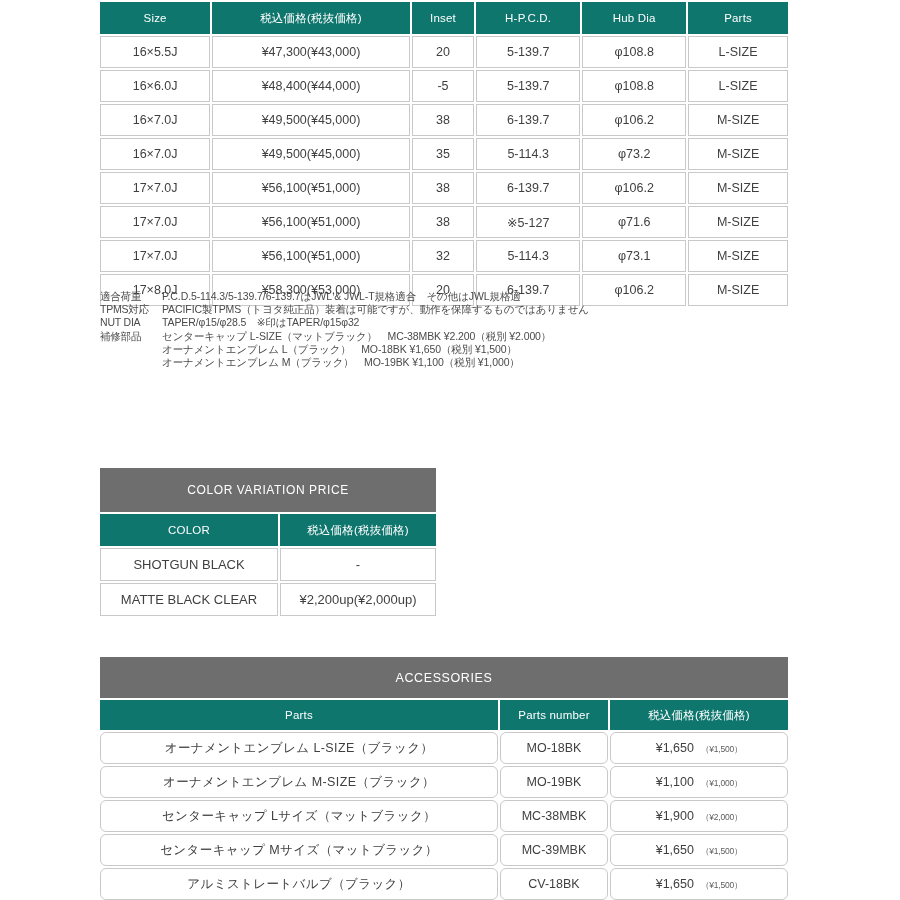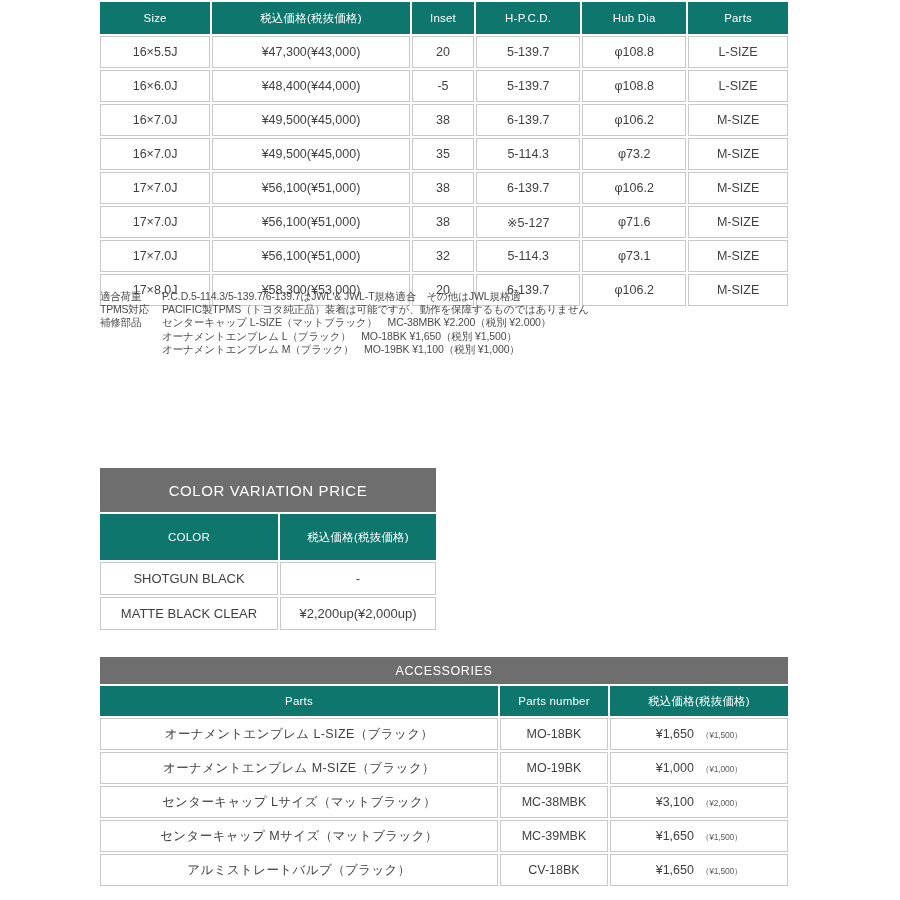--- a/index.html
+++ b/index.html
@@ -84,35 +84,35 @@
   #notes .nrow.cont .nlabel { visibility: hidden; }
 
   
   #color-table-wrap {
     position: absolute;
     left: 98px;
     top: 466px;
     width: 338px;
   }
   #color-table { width: 338px; }
-  #color-table .banner { height: 44px; font-size: 15px; }
-  #color-table .hd { height: 46px; }
+  #color-table .banner { height: 44px; font-size: 12px; }
+  #color-table .hd { height: 32px; }
   #color-table .cell { height: 31px; font-size: 13px; }
 
   
   #acc-table-wrap {
     position: absolute;
     left: 98px;
     top: 655px;
     width: 692px;
   }
   #acc-table { width: 692px; }
-  #acc-table .banner { height: 27px; font-size: 12.5px; }
+  #acc-table .banner { height: 41px; font-size: 12.5px; }
   #acc-table .hd { height: 30px; }
-  #acc-table .cell { height: 30px; font-size: 12.5px; }
+  #acc-table .cell { height: 30px; font-size: 12.5px; border-radius: 6px; }
   .sub {
     font-size: 8.5px;
     color: #5d5d5d;
     letter-spacing: -.2px;
   }
   .jp { letter-spacing: .4px; }
 </style>
 </head>
 <body>
 
@@ -208,20 +208,24 @@
 <div id="notes">
     <div class="nrow">
       <span class="nlabel">適合荷重</span>
       <span class="nbody">P.C.D.5-114.3/5-139.7/6-139.7はJWL &amp; JWL-T規格適合　その他はJWL規格適</span>
     </div>
     <div class="nrow">
       <span class="nlabel">TPMS対応</span>
       <span class="nbody">PACIFIC製TPMS（トヨタ純正品）装着は可能ですが、動作を保障するものではありません</span>
     </div>
     <div class="nrow">
+      <span class="nlabel">NUT DIA</span>
+      <span class="nbody">TAPER/φ15/φ28.5　※印はTAPER/φ15φ32</span>
+    </div>
+    <div class="nrow">
       <span class="nlabel">補修部品</span>
       <span class="nbody">センターキャップ L-SIZE（マットブラック）　MC-38MBK ¥2.200（税別 ¥2.000）</span>
     </div>
     <div class="nrow cont">
       <span class="nlabel">補修部品</span>
       <span class="nbody">オーナメントエンブレム L（ブラック）　MO-18BK ¥1,650（税別 ¥1,500）</span>
     </div>
     <div class="nrow cont">
       <span class="nlabel">補修部品</span>
       <span class="nbody">オーナメントエンブレム M（ブラック）　MO-19BK ¥1,100（税別 ¥1,000）</span>
@@ -275,26 +279,26 @@
     </thead>
     <tbody id="acc-body">
         <tr>
           <td class="cell jp">オーナメントエンブレム L-SIZE（ブラック）</td>
           <td class="cell">MO-18BK</td>
           <td class="cell"><span>¥1,650</span>&nbsp;&nbsp;<span class="sub">（¥1,500）</span></td>
         </tr>
         <tr>
           <td class="cell jp">オーナメントエンブレム M-SIZE（ブラック）</td>
           <td class="cell">MO-19BK</td>
-          <td class="cell"><span>¥1,000</span>&nbsp;&nbsp;<span class="sub">（¥1,000）</span></td>
+          <td class="cell"><span>¥1,100</span>&nbsp;&nbsp;<span class="sub">（¥1,000）</span></td>
         </tr>
         <tr>
           <td class="cell jp">センターキャップ Lサイズ（マットブラック）</td>
           <td class="cell">MC-38MBK</td>
-          <td class="cell"><span>¥3,100</span>&nbsp;&nbsp;<span class="sub">（¥2,000）</span></td>
+          <td class="cell"><span>¥1,900</span>&nbsp;&nbsp;<span class="sub">（¥2,000）</span></td>
         </tr>
         <tr>
           <td class="cell jp">センターキャップ Mサイズ（マットブラック）</td>
           <td class="cell">MC-39MBK</td>
           <td class="cell"><span>¥1,650</span>&nbsp;&nbsp;<span class="sub">（¥1,500）</span></td>
         </tr>
         <tr>
           <td class="cell jp">アルミストレートバルブ（ブラック）</td>
           <td class="cell">CV-18BK</td>
           <td class="cell"><span>¥1,650</span>&nbsp;&nbsp;<span class="sub">（¥1,500）</span></td>

